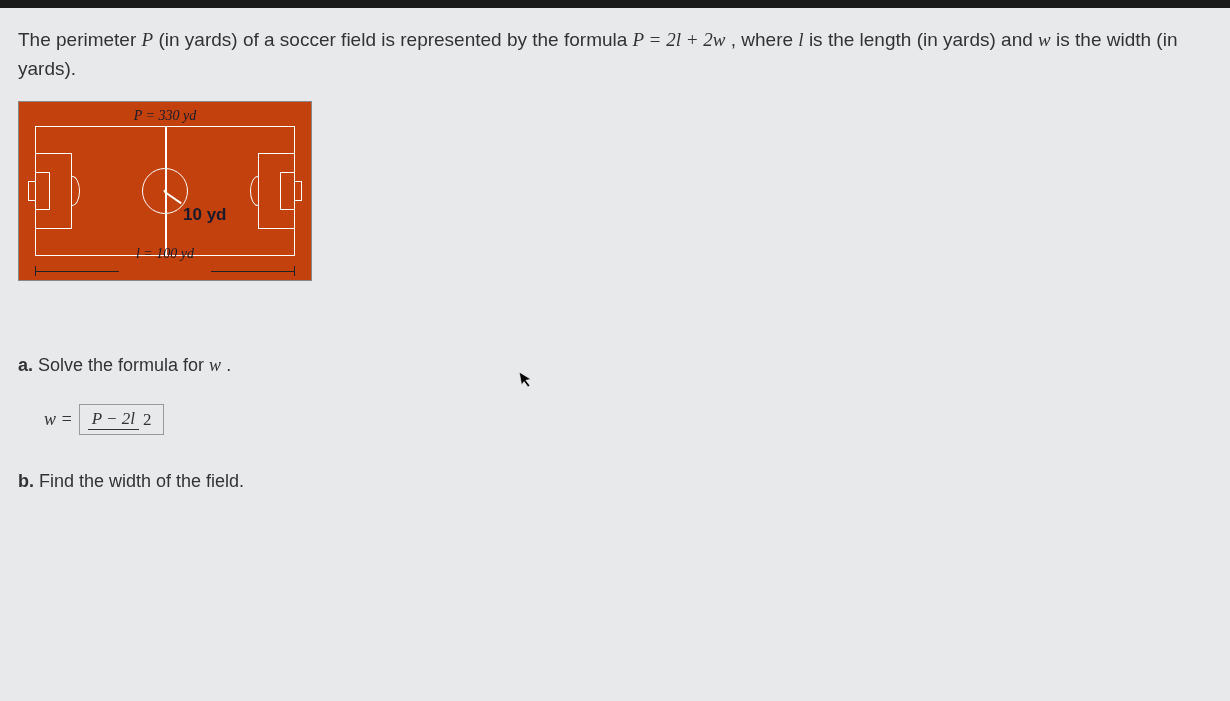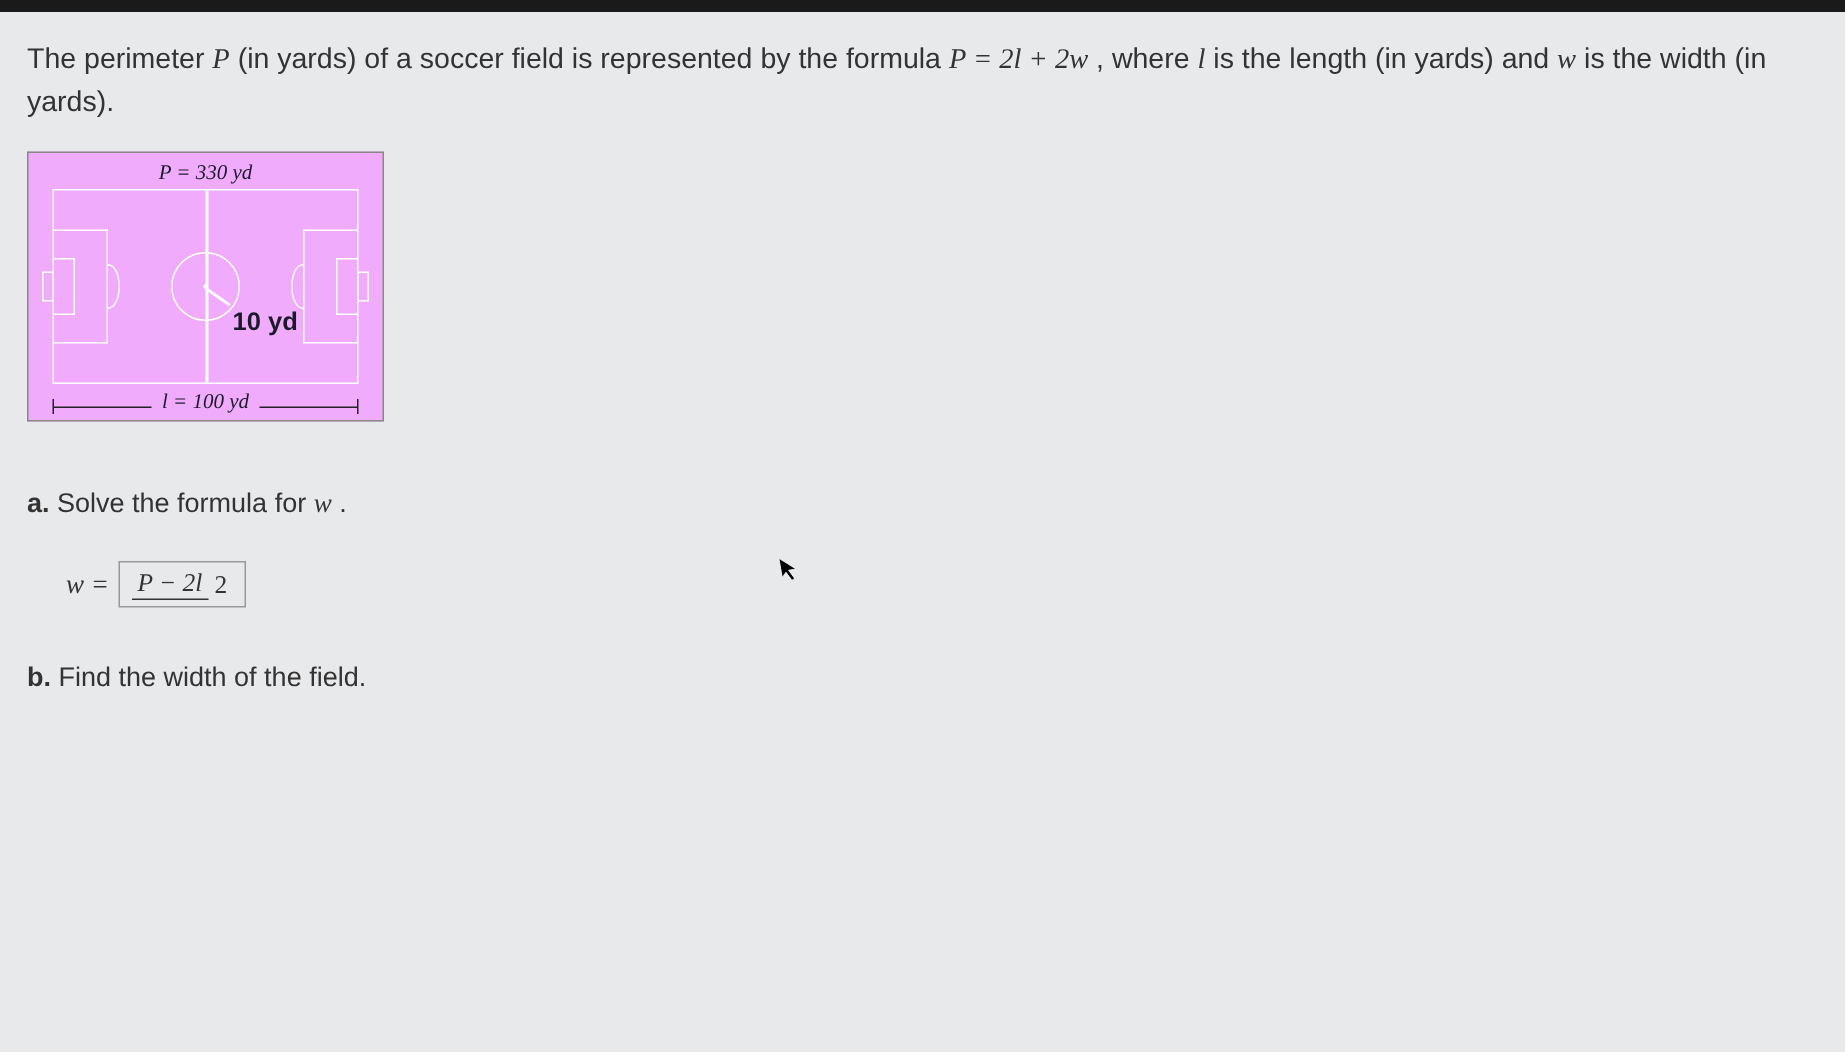--- a/index.html
+++ b/index.html
@@ -23,26 +23,26 @@
     .problem-text {
       font-size: 19px;
       line-height: 1.5;
       color: #333;
       margin-bottom: 18px;
     }
     .italic { font-style: italic; font-family: "Times New Roman", serif; }
     .formula { font-family: "Times New Roman", serif; font-style: italic; }
     
     .field-diagram {
-      width: 238px;
+      width: 294px;
       height: 180px;
-      background: #f0abfc;
+      background: #c2410c;
       border: 1px solid #888;
       position: relative;
-      margin-bottom: 44px;
+      margin-bottom: 74px;
     }
     .field-label-top {
       position: absolute;
       top: 6px;
       left: 0;
       right: 0;
       text-align: center;
       color: #1a1a2a;
       font-size: 14px;
       font-style: italic;
@@ -161,21 +161,21 @@
     .length-bracket::after {
       content: "";
       position: absolute;
       right: 0;
       width: 32%;
       top: 50%;
       border-top: 1px solid #222;
     }
     .length-label {
       position: absolute;
-      bottom: 3px;
+      bottom: 18px;
       left: 0;
       right: 0;
       text-align: center;
       color: #1a1a2a;
       font-size: 14px;
       font-style: italic;
       font-family: "Times New Roman", serif;
     }
     
     .question-item {

